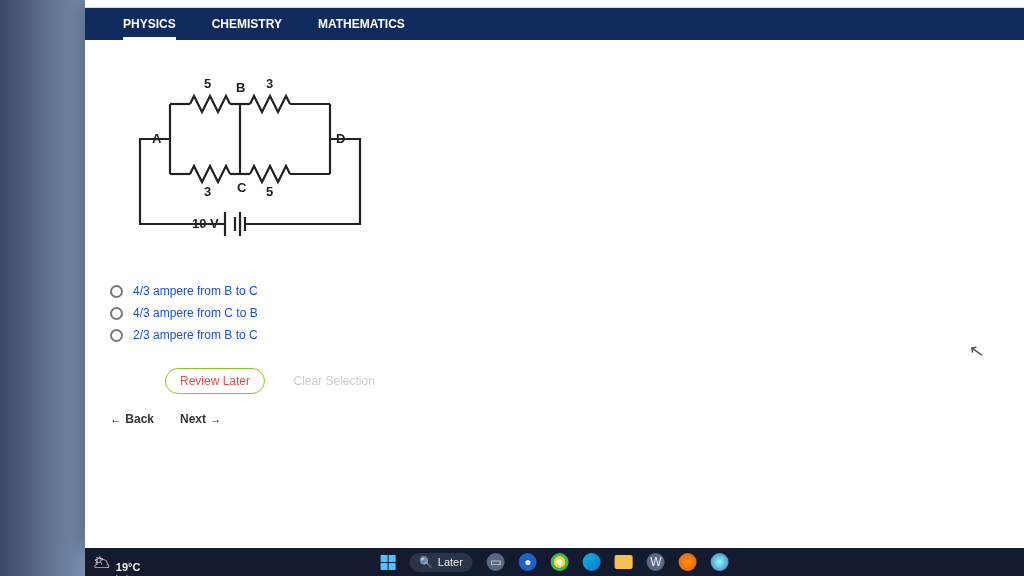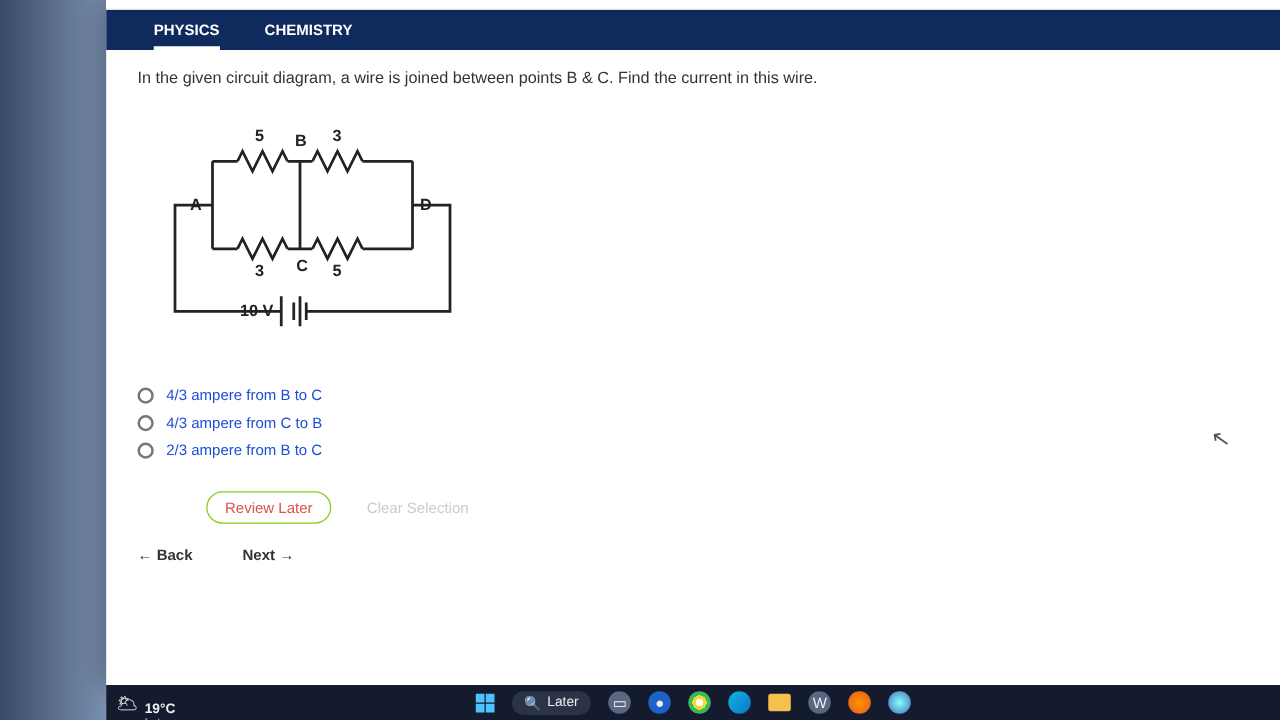--- a/index.html
+++ b/index.html
@@ -110,21 +110,21 @@
       display: inline-block;
       margin-left: 10px;
       padding: 5px 14px;
       color: #ccc;
       font-size: 12px;
       cursor: pointer;
     }
     .nav-row {
       margin-top: 18px;
       display: flex;
-      gap: 40px;
+      gap: 26px;
       align-items: center;
       font-size: 12px;
       font-weight: bold;
       color: #333;
     }
     .nav-row .back, .nav-row .next { cursor: pointer; }
     .cursor-icon {
       position: absolute;
       top: 340px;
       right: 40px;
@@ -201,24 +201,24 @@
 </head>
 <body>
 
 <div class="left-side"></div>
 
 <div class="screen">
   <div class="blank-bar"></div>
   <div class="tab-bar">
     <div class="tab active">PHYSICS</div>
     <div class="tab">CHEMISTRY</div>
+    <div class="tab">MATHEMATICS</div>
   </div>
 
   <div class="content">
-    <div class="question-text">In the given circuit diagram, a wire is joined between points B &amp; C. Find the current in this wire.</div>
 
     <div class="circuit-area">
       <svg viewBox="0 0 260 200">
         <g stroke="#222" stroke-width="2.2" fill="none">
 
           <path d="M40 40 L60 40"></path>
 
           <path d="M60 40 L64 32 L72 48 L80 32 L88 48 L96 32 L100 40"></path>
           <path d="M100 40 L120 40"></path>
 

